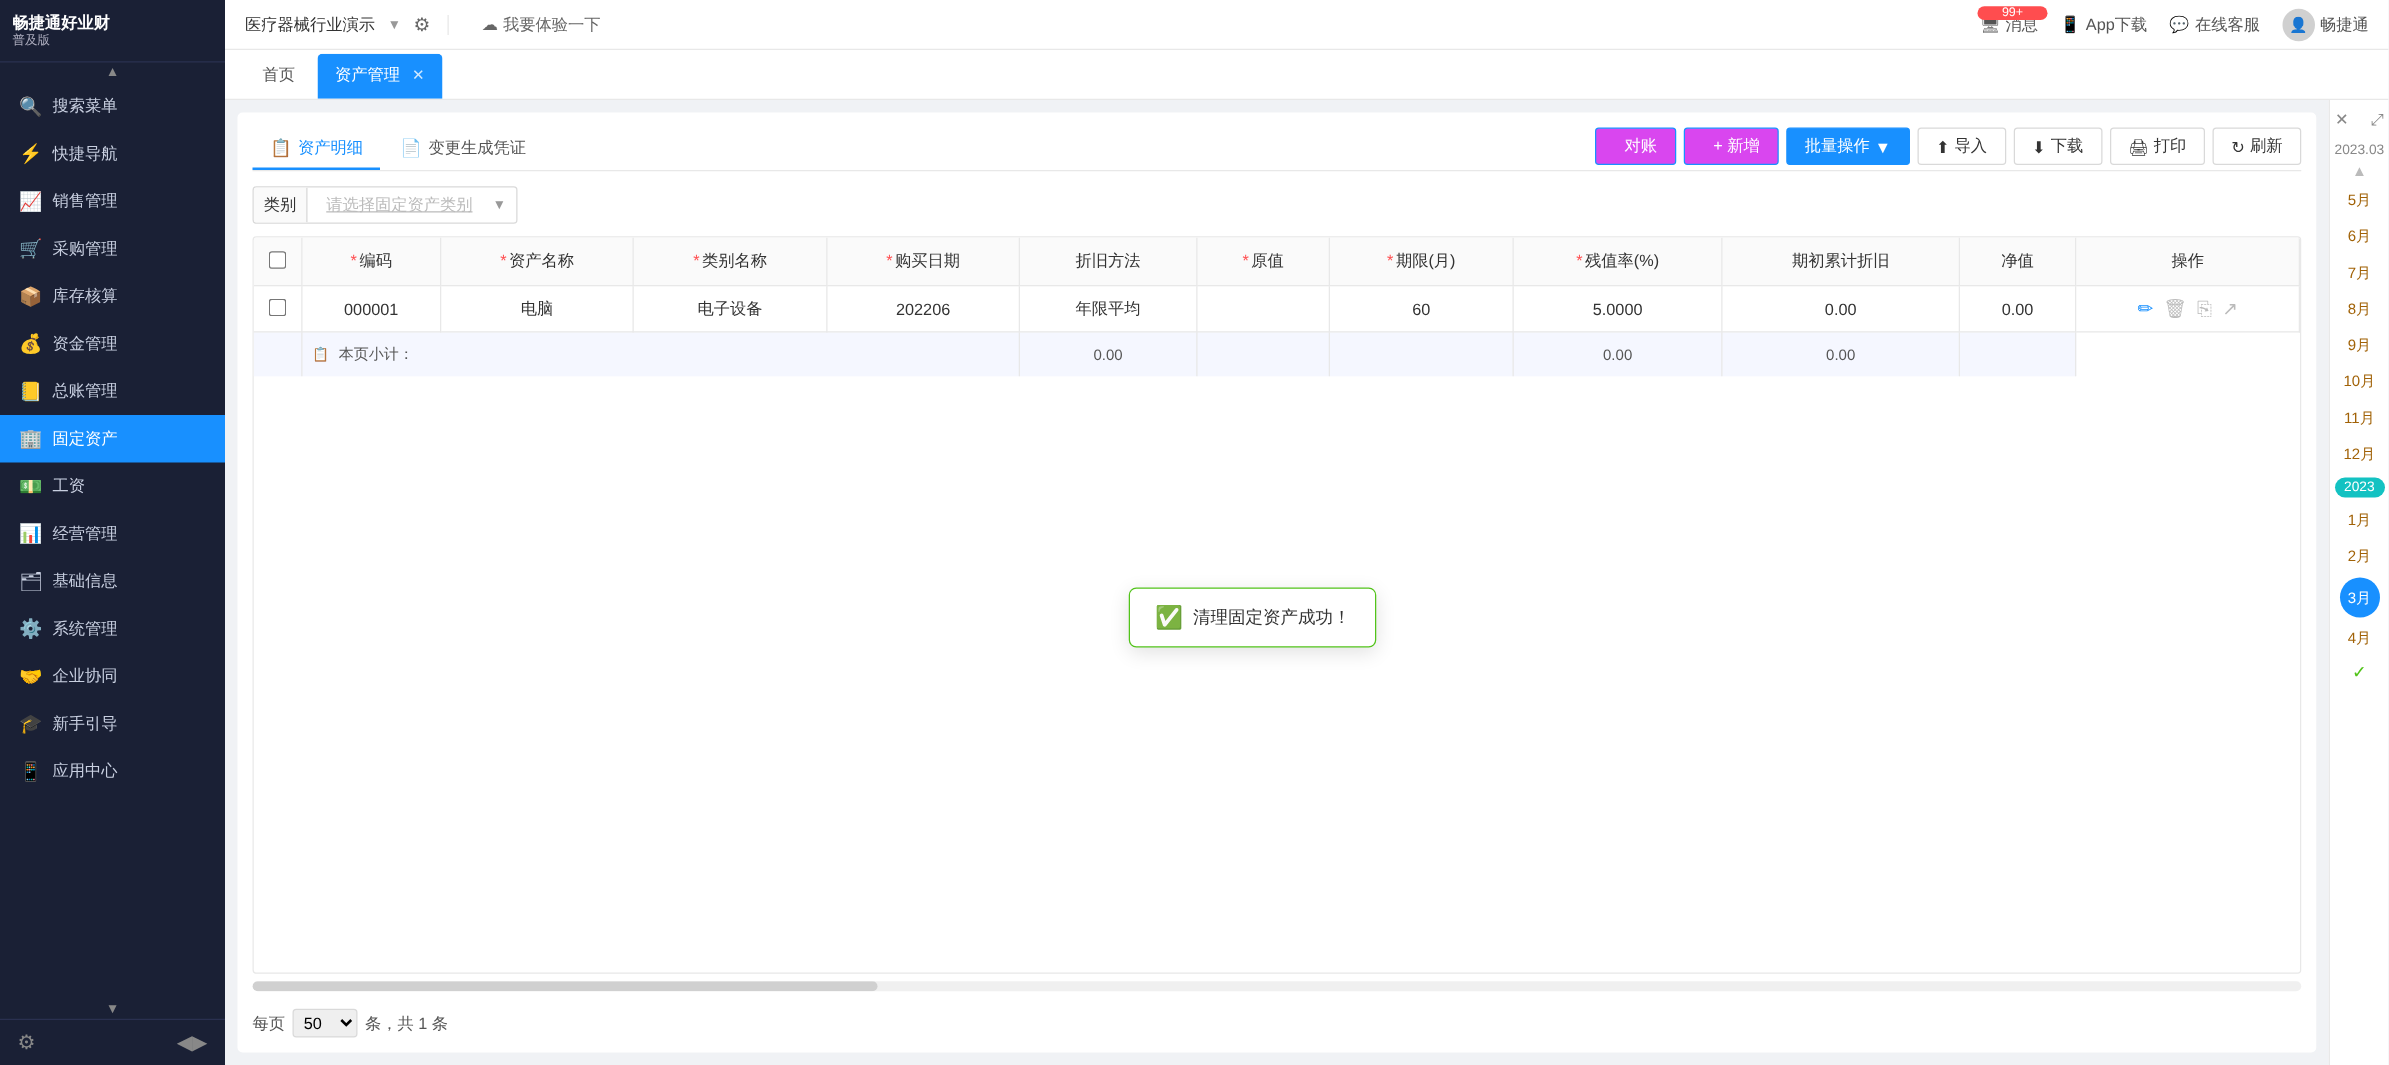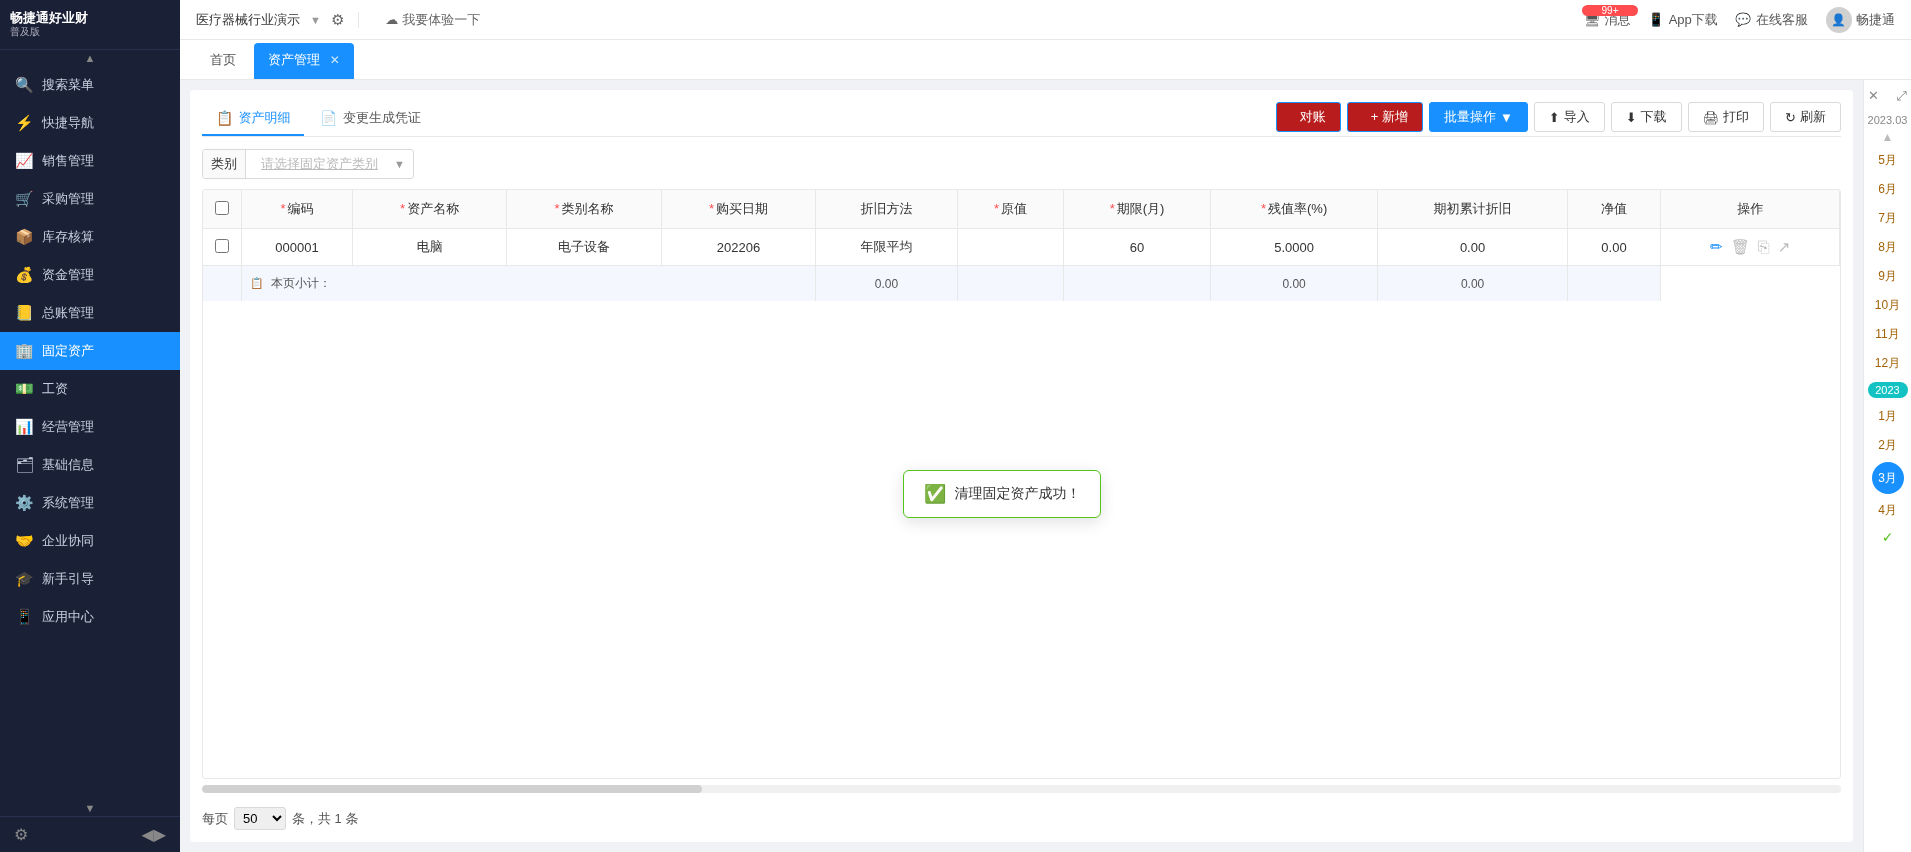--- a/index.html
+++ b/index.html
@@ -225,21 +225,21 @@
       font-size: 13px;
       cursor: pointer;
       border: 1px solid #d9d9d9;
       background: #fff;
       color: #333;
       display: flex;
       align-items: center;
       gap: 4px;
     }
     .btn-primary {
-      background: #b91c1c;
+      background: #d946ef;
       color: #fff;
       border-color: #1890ff;
       padding-left: 23px;
     }
     .btn-batch {
       background: #1890ff;
       color: #fff;
       border-color: #1890ff;
     }
     .select-wrap {

